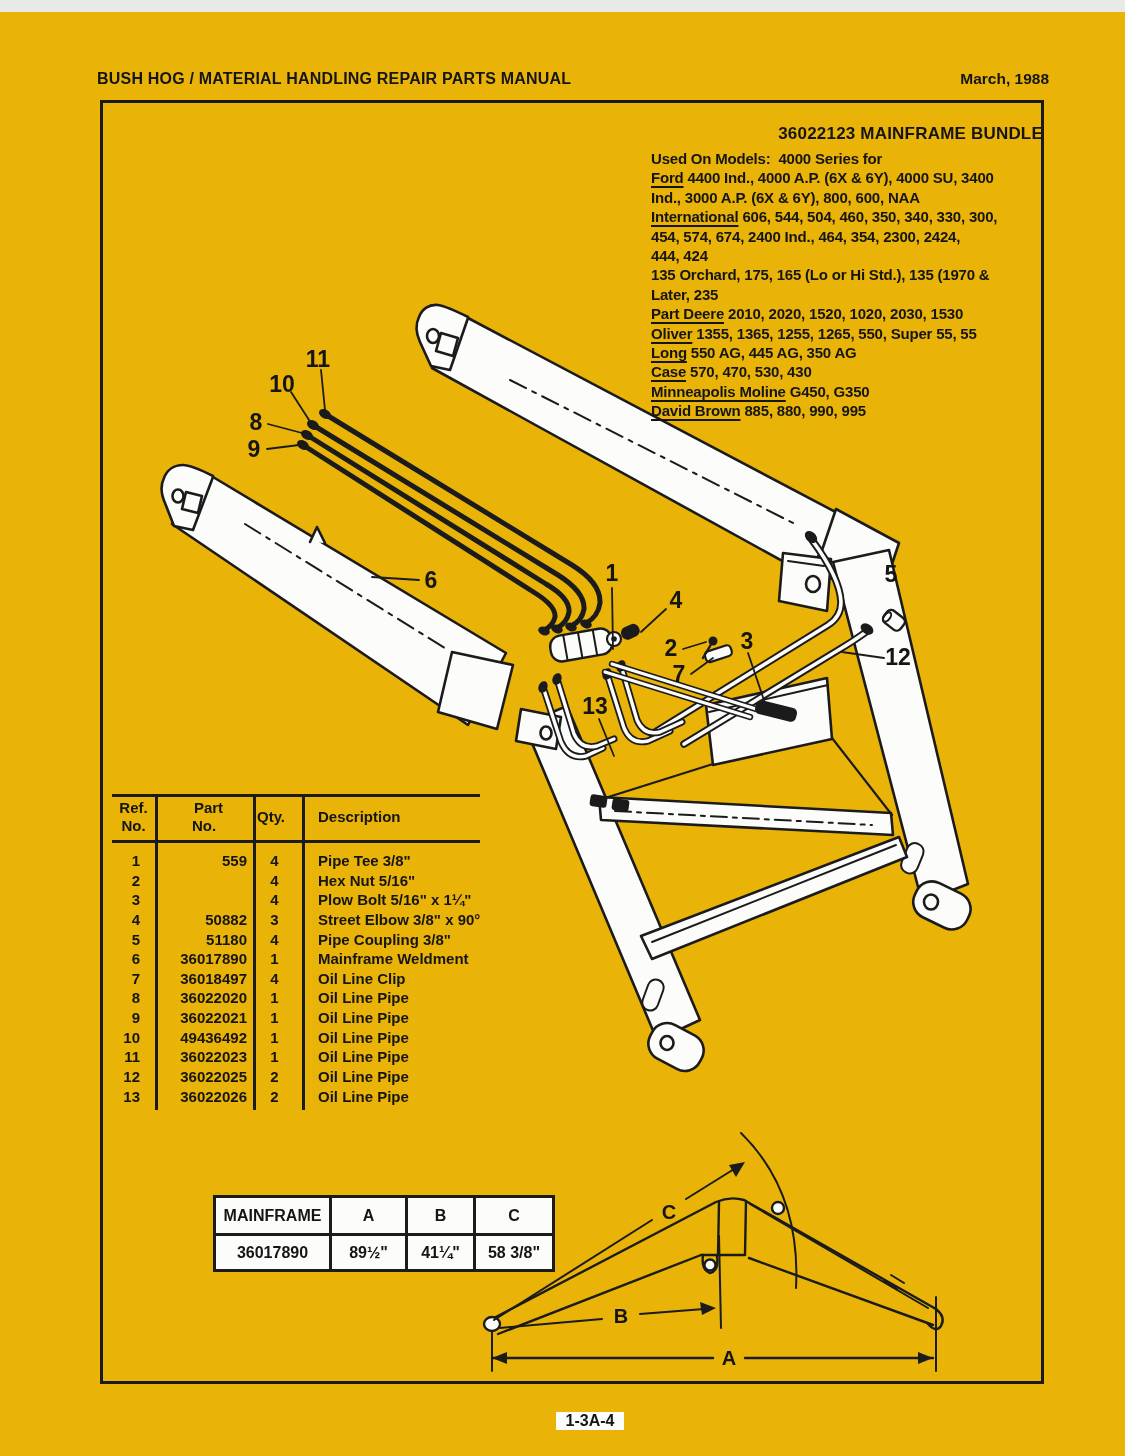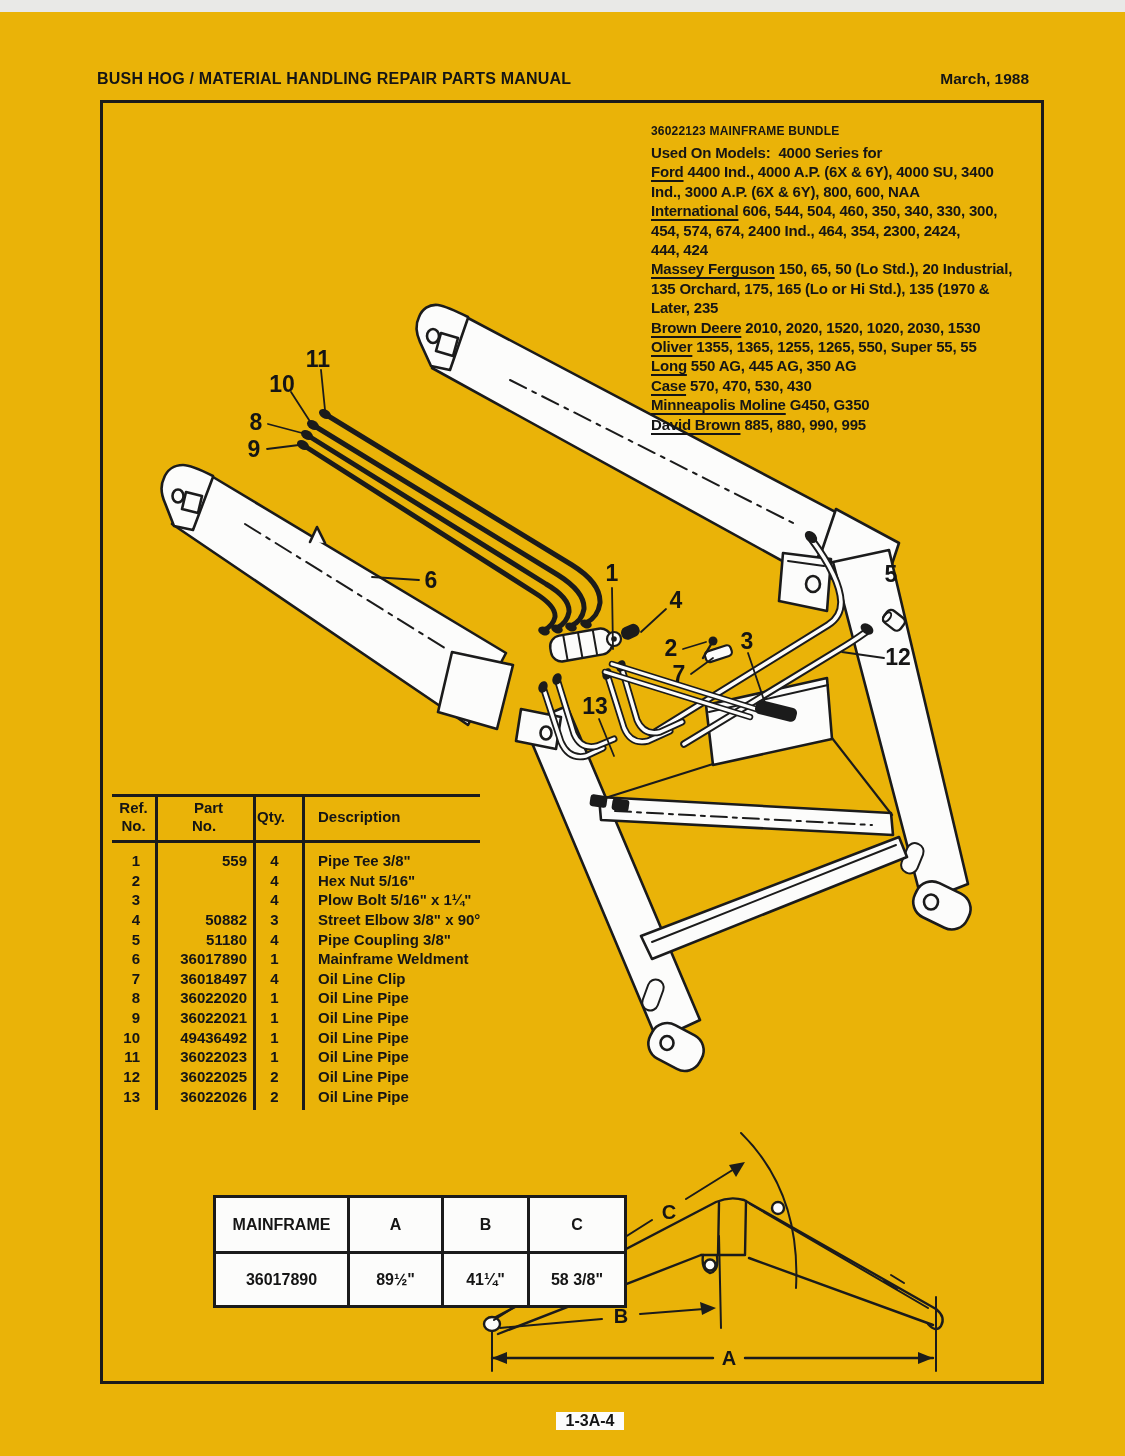--- a/index.html
+++ b/index.html
@@ -1,40 +1,40 @@
 <!DOCTYPE html>
 <html><head>
 <meta charset="utf-8">
 <style>
   html,body{margin:0;padding:0;background:#e9e9e7;}
   .page{position:relative;width:1125px;height:1456px;margin:12px auto;background:#eab308;
         font-family:"Liberation Sans","DejaVu Sans",sans-serif;color:#151515;overflow:hidden;}
   .hdr-left{position:absolute;left:97px;top:58px;font-size:16px;font-weight:bold;letter-spacing:.2px;}
-  .hdr-right{position:absolute;right:96px;top:58px;font-size:15.5px;font-weight:bold;}
+  .hdr-right{position:absolute;right:76px;top:58px;font-size:15.5px;font-weight:bold;}
   .content-box{position:absolute;left:100px;top:88px;width:938px;height:1278px;border:3px solid #1b1b1b;}
   svg.overlay{position:absolute;left:0;top:0;}
   
   .bundle{position:absolute;left:651px;top:112px;width:392px;}
-  .bundle-title{font-size:12px;font-weight:bold;text-align:left;letter-spacing:.2px;margin-bottom:5px;white-space:pre;}
+  .bundle-title{font-size:17px;font-weight:bold;text-align:right;letter-spacing:.2px;margin-bottom:5px;white-space:pre;}
   .model-line{font-size:15px;font-weight:bold;line-height:19.4px;white-space:pre;letter-spacing:-.2px;}
   .model-line .u{text-decoration:underline;text-decoration-thickness:2px;text-underline-offset:3px;text-align:right;}
   
   .parts{position:absolute;left:112px;top:782px;width:368px;height:318px;font-weight:bold;}
   .parts .hline,.parts .vline{position:absolute;background:#1b1b1b;}
   .p-head span{position:absolute;font-size:15px;white-space:pre;}
   .ph-c{text-align:center;}
   .p-rows{position:absolute;left:0;top:58px;right:0;}
   .p-row{height:19.65px;font-size:15px;display:flex;align-items:baseline;}
   .pc-ref{width:28px;text-align:right;flex:none;}
   .pc-part{width:107px;text-align:right;flex:none;}
   .pc-qty{width:55px;text-align:center;flex:none;}
   .pc-desc{margin-left:16px;white-space:pre;flex:none;}
   
   .dim-table{position:absolute;left:213px;top:1183px;border-collapse:collapse;}
-  .dim-table td{border:3px solid #1b1b1b;text-align:center;font-size:16px;font-weight:bold;padding:12px;background:#fcfcfb;}
+  .dim-table td{border:3px solid #1b1b1b;text-align:center;font-size:16px;font-weight:bold;padding:3px;background:#fcfcfb;}
   .dim-table tr.h td{height:29px;}
   .dim-table tr.d td{height:27px;}
   .c0{width:107px;} .c1{width:67px;} .c2{width:59px;} .c3{width:70px;}
   
   .pg-footer{position:absolute;left:556px;top:1400px;width:68px;text-align:center;font-size:16px;
              font-weight:bold;background:#fcfcfb;z-index:5;}
 </style>
 </head>
 <body>
 
@@ -238,24 +238,23 @@
 
   <div class="bundle">
     <div class="bundle-title">36022123 MAINFRAME BUNDLE</div>
     <div class="model-line">Used On Models:  4000 Series for</div>
     <div id="model-lines">
         <div class="model-line"><span class="u">Ford</span><span> 4400 Ind., 4000 A.P. (6X &amp; 6Y), 4000 SU, 3400</span></div>
         <div class="model-line"><span>Ind., 3000 A.P. (6X &amp; 6Y), 800, 600, NAA</span></div>
         <div class="model-line"><span class="u">International</span><span> 606, 544, 504, 460, 350, 340, 330, 300,</span></div>
         <div class="model-line"><span>454, 574, 674, 2400 Ind., 464, 354, 2300, 2424,</span></div>
         <div class="model-line"><span>444, 424</span></div>
-        <div class="model-line"><span class="u">Massey Ferguson</span><span> 150, 65, 50 (Lo Std.), 20 Industrial,</span></div>
         <div class="model-line"><span>135 Orchard, 175, 165 (Lo or Hi Std.), 135 (1970 &amp;</span></div>
         <div class="model-line"><span>Later, 235</span></div>
-        <div class="model-line"><span class="u">Brown Deere</span><span> 2010, 2020, 1520, 1020, 2030, 1530</span></div>
+        <div class="model-line"><span class="u">Part Deere</span><span> 2010, 2020, 1520, 1020, 2030, 1530</span></div>
         <div class="model-line"><span class="u">Oliver</span><span> 1355, 1365, 1255, 1265, 550, Super 55, 55</span></div>
         <div class="model-line"><span class="u">Long</span><span> 550 AG, 445 AG, 350 AG</span></div>
         <div class="model-line"><span class="u">Case</span><span> 570, 470, 530, 430</span></div>
         <div class="model-line"><span class="u">Minneapolis Moline</span><span> G450, G350</span></div>
         <div class="model-line"><span class="u">David Brown</span><span> 885, 880, 990, 995</span></div>
       </div>
   </div>
 
   <div class="parts">
     <div class="hline" style="left:0;top:0;width:368px;height:3px;"></div>

